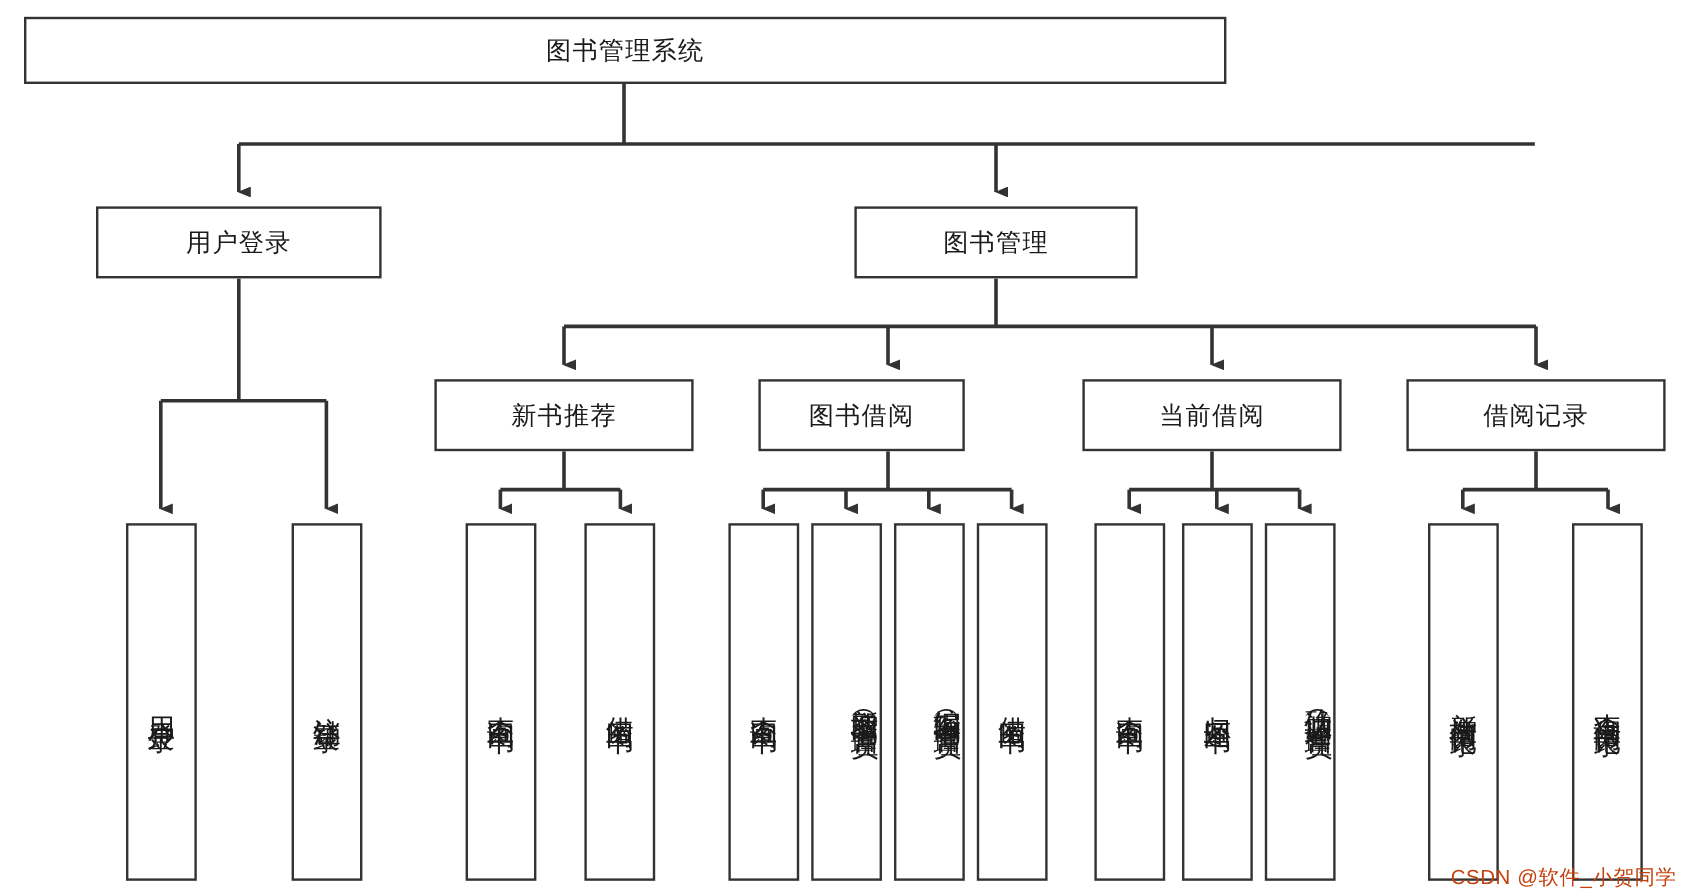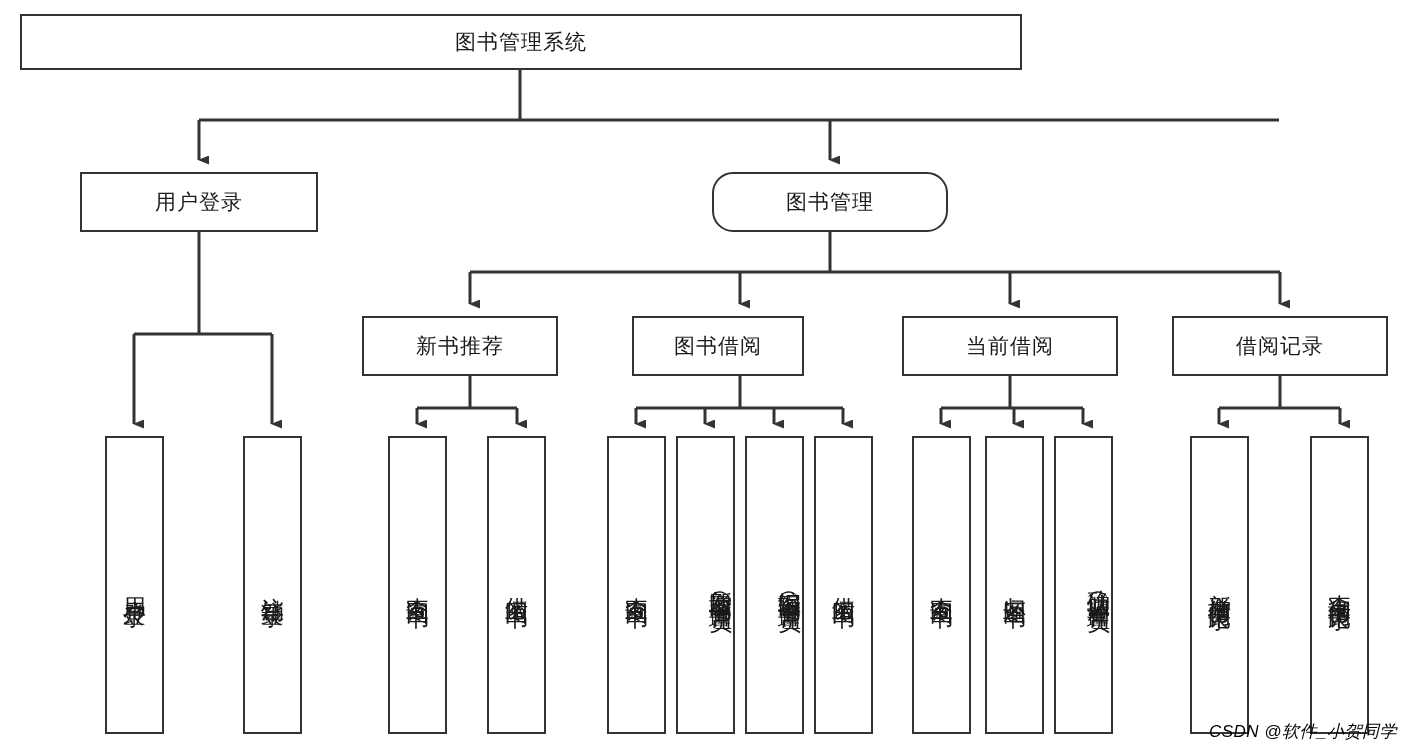--- a/index.html
+++ b/index.html
@@ -50,25 +50,24 @@
     padding-bottom: 6px;
     align-items: flex-start;
     justify-content: center;
   }
   .node-v.vshort { align-items: center; }
   .watermark {
     position: absolute;
     right: 8px;
     bottom: 4px;
     font-size: 17px;
-    color: #000000;
+    color: #c2410c;
     letter-spacing: 0.5px;
     white-space: nowrap;
     pointer-events: none;
-    font-style: italic;
   }
 </style>
 </head>
 <body>
 
 <div id="stage">
 
   <svg id="diagram-svg" viewBox="0 0 1405 747" xmlns="http://www.w3.org/2000/svg">
     <defs>
       <marker id="arrowhead" markerWidth="9" markerHeight="11" refX="4.5" refY="10" orient="auto" markerUnits="userSpaceOnUse">
@@ -127,23 +126,23 @@
       <path d="M1280,376 L1280,408"></path>
       <path d="M1219,408 L1340,408"></path>
       <path d="M1219,408 L1219,424" marker-end="url(#arrowhead)"></path>
       <path d="M1340,408 L1340,424" marker-end="url(#arrowhead)"></path>
     </g>
   </svg>
 
   <div class="node-box node-h" style="left: 20px; top: 14px; width: 1002px; height: 56px;">图书管理系统</div>
 
   <div class="node-box node-h" style="left: 80px; top: 172px; width: 238px; height: 60px;">用户登录</div>
-  <div class="node-box node-h" style="left: 712px; top: 172px; width: 236px; height: 60px; border-radius: 21px;">图书管理</div>
+  <div class="node-box node-h" style="left: 712px; top: 172px; width: 236px; height: 60px;">图书管理</div>
 
-  <div class="node-box node-h" style="left: 362px; top: 316px; width: 196px; height: 60px;">新书推荐</div>
+  <div class="node-box node-h" style="left: 362px; top: 316px; width: 216px; height: 60px;">新书推荐</div>
   <div class="node-box node-h" style="left: 632px; top: 316px; width: 172px; height: 60px;">图书借阅</div>
   <div class="node-box node-h" style="left: 1172px; top: 316px; width: 216px; height: 60px;">借阅记录</div>
   <div class="node-box node-h" style="left: 902px; top: 316px; width: 216px; height: 60px;">当前借阅</div>
 
   <div class="node-box node-v vshort" style="left: 105px; top: 436px; width: 59px; height: 298px;">用户登录</div>
   <div class="node-box node-v vshort" style="left: 243px; top: 436px; width: 59px; height: 298px;">注销登录</div>
   <div class="node-box node-v vshort" style="left: 388px; top: 436px; width: 59px; height: 298px;">查询图书</div>
   <div class="node-box node-v vshort" style="left: 487px; top: 436px; width: 59px; height: 298px;">借阅图书</div>
   <div class="node-box node-v vshort" style="left: 607px; top: 436px; width: 59px; height: 298px;">查询图书</div>
   <div class="node-box node-v" style="left: 676px; top: 436px; width: 59px; height: 298px;">新增图书（管理员）</div>

